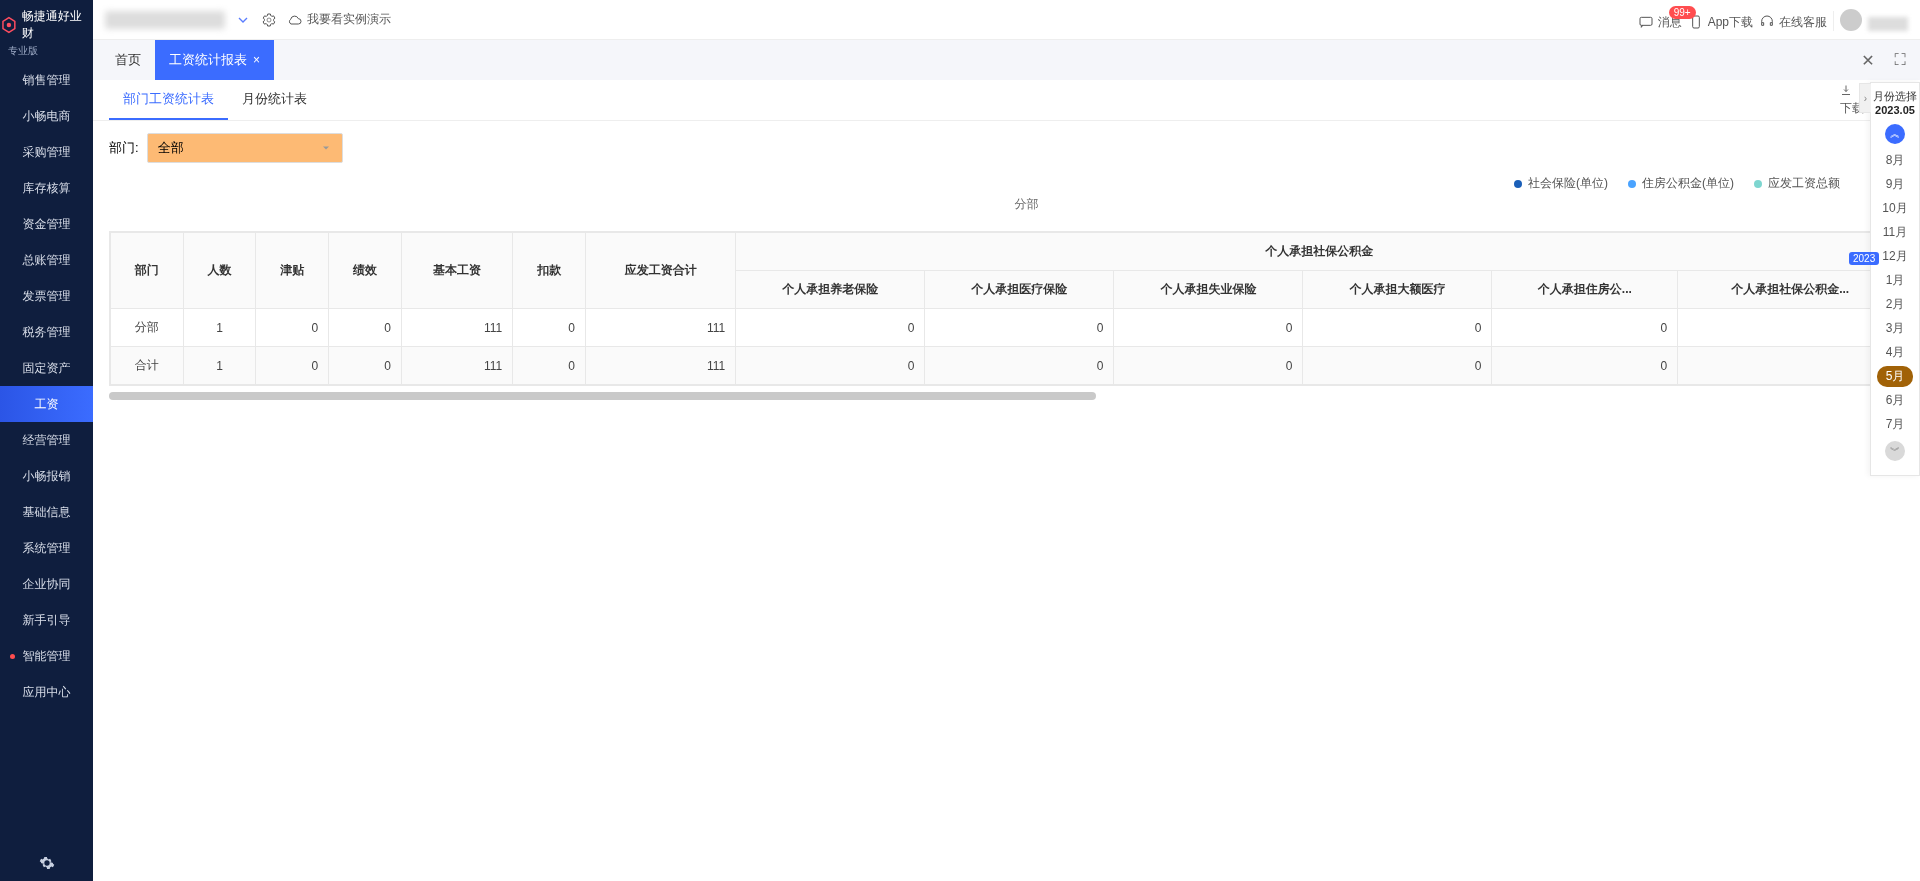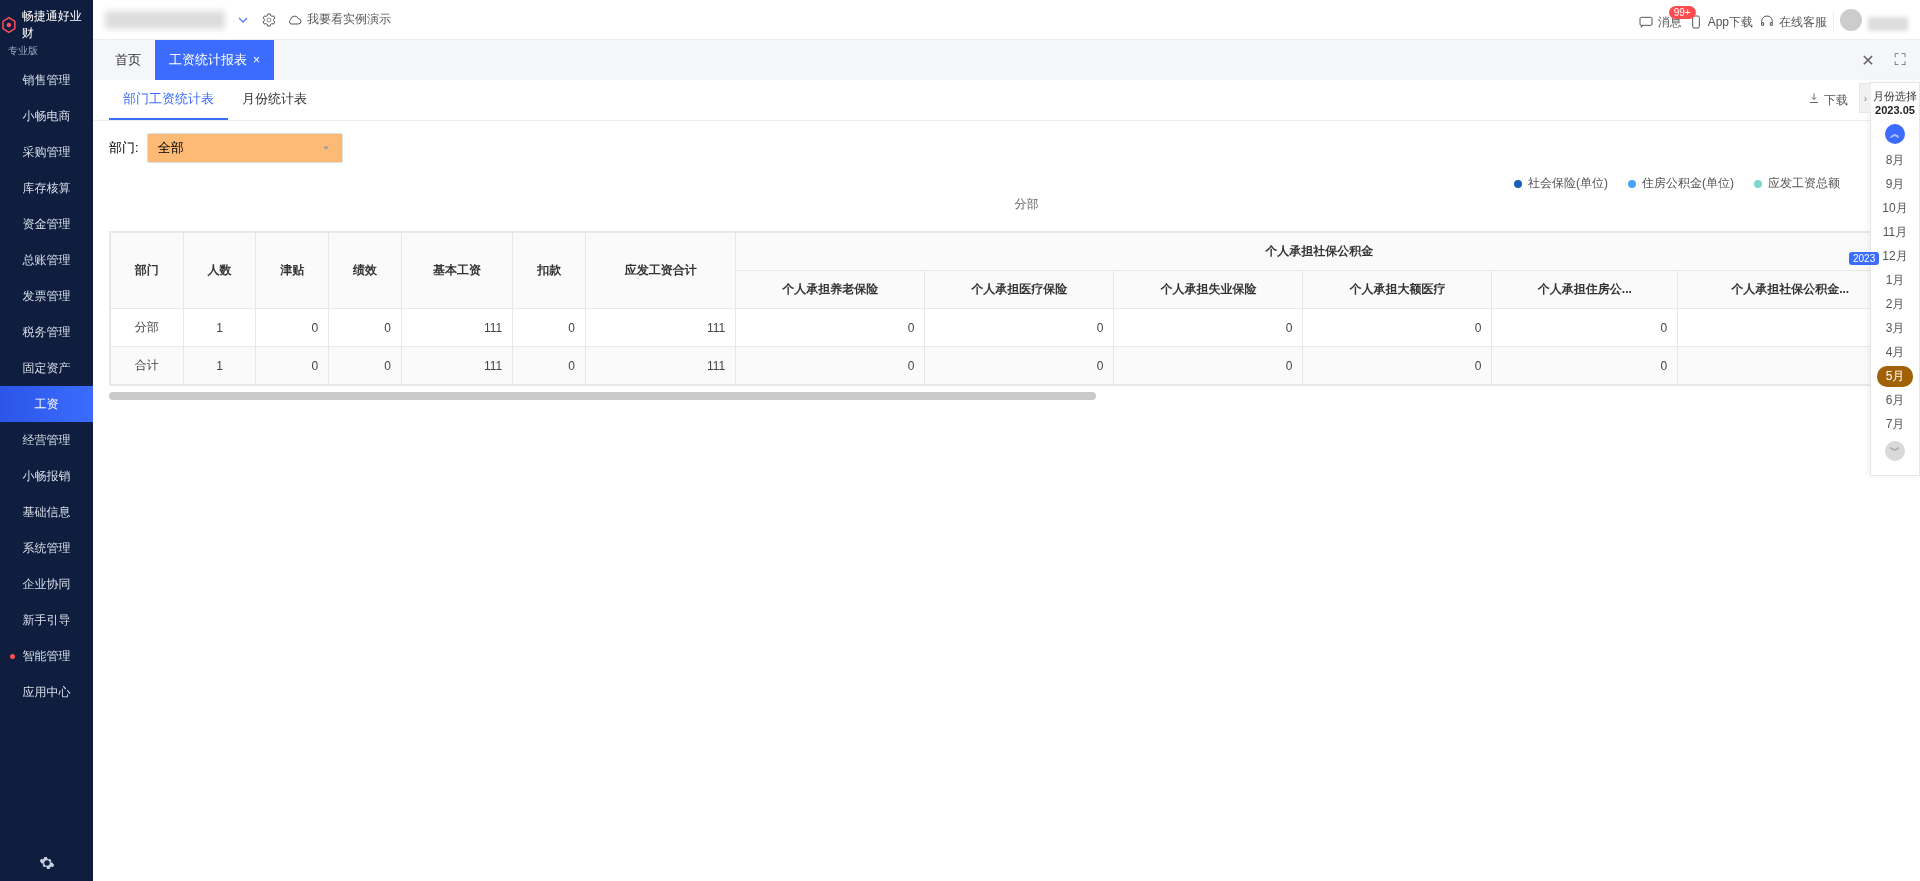--- a/index.html
+++ b/index.html
@@ -42,21 +42,21 @@
 .tabs-end { margin-left:auto; display:flex; gap:8px; }
 .tabs-end .sq { width:24px; height:24px; display:flex; align-items:center; justify-content:center; cursor:pointer; color:#666; }
 
 
 .panel { flex:1; background:#fff; margin:0; display:flex; flex-direction:column; min-height:0; }
 .subtabs-row { display:flex; align-items:center; border-bottom:1px solid #eee; padding:0 16px; }
 .subtabs { display:flex; }
 .subtab { padding:10px 14px; font-size:13px; color:#333; cursor:pointer; border-bottom:2px solid transparent; }
 .subtab.active { color:#3b6cff; border-bottom-color:#3b6cff; }
 .subtabs-actions { margin-left:auto; display:flex; gap:16px; font-size:12px; color:#555; }
-.subtabs-actions .act { display:flex; gap:4px; align-items:flex-start; cursor:pointer; }
+.subtabs-actions .act { display:flex; gap:4px; align-items:flex-start; cursor:pointer;flex-direction:column; }
 
 .filter-row { padding:12px 16px; display:flex; align-items:center; gap:8px; font-size:13px; }
 .select { width:196px; height:30px; border:1px solid #ddd; border-radius:2px; background:#fdba74; display:flex; align-items:center; justify-content:space-between; padding:0 10px; cursor:pointer; font-size:13px; }
 .select svg { width:12px; height:12px; fill:#999; }
 
 
 .chart-wrap { padding:0 20px 8px 20px; }
 .legend { display:flex; justify-content:flex-end; gap:20px; font-size:12px; color:#555; padding-right:60px; margin-bottom:4px;}
 .lg-item { display:flex; align-items:center; gap:6px; }
 .lg-dot { width:8px; height:8px; border-radius:50%; }

